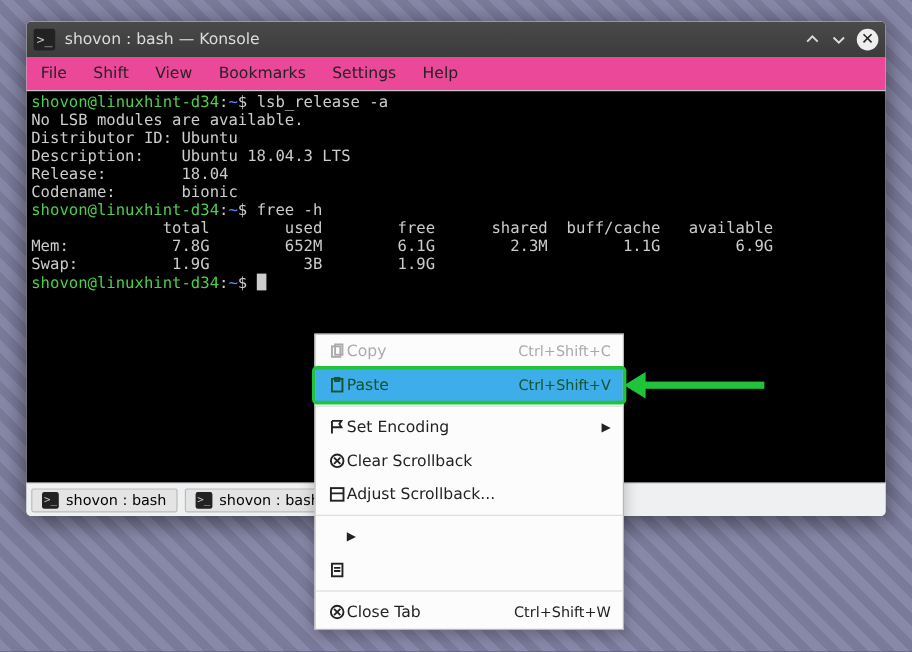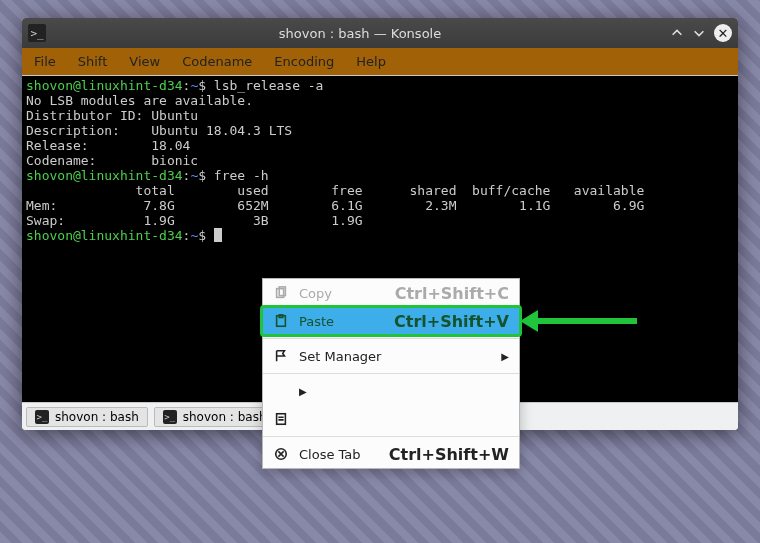--- a/index.html
+++ b/index.html
@@ -36,26 +36,26 @@
   padding: 0 6px;
 }
 .titlebar .ticon {
   width: 18px; height: 18px;
   background: #222;
   margin-right: 8px;
   display: flex; align-items: center; justify-content: center;
   font-family: monospace; color: #ccc; font-size: 11px;
   border-radius: 2px;
 }
-.titlebar .title { flex: 1; text-align: center; }
+.titlebar .title { flex: 1; text-align: left; }
 .titlebar .wbtn { width: 22px; height: 22px; display: flex; align-items: center; justify-content: center; color: #ddd; cursor: pointer; }
 .titlebar .closeb { background: #eee; color: #222; border-radius: 50%; width: 18px; height: 18px; margin-left: 4px; font-weight: bold; }
 .menubar {
   height: 28px;
-  background: #a16207;
+  background: #ec4899;
   display: flex;
   align-items: center;
   padding: 0 8px;
   gap: 14px;
   font-size: 13px;
   color: #222;
   border-bottom: 1px solid #c8c8c8;
 }
 .menubar span { cursor: pointer; padding: 2px 4px; }
 .terminal {
@@ -116,27 +116,26 @@
   border: 1px solid #b8b8b8;
   box-shadow: 0 4px 12px rgba(0,0,0,0.25);
   font-size: 13px;
   color: #222;
 }
 .ctxrow {
   display: flex;
   align-items: center;
   height: 28px;
   padding: 0 10px 0 10px;
-  gap: 10px;
   cursor: pointer;
 }
 .ctxrow.disabled { color: #aaa; cursor: default; }
 .ctxrow .micon { width: 16px; display: flex; justify-content: center; }
 .ctxrow .mlabel { flex: 1; }
-.ctxrow .mshort { color: inherit; font-size: 16px; font-weight: bold; }
+.ctxrow .mshort { color: inherit; font-size: 12px; }
 .ctxrow.highlight { background: #3daee9; color: #14532d; }
 .ctxrow .arrow { font-size: 10px; }
 .sep { height: 1px; background: #ddd; margin: 3px 0; }
 .highlight-box {
   position: absolute;
   left: 260px;
   top: 305px;
   width: 262px;
   height: 32px;
   border: 3px solid #1fc43a;
@@ -179,22 +178,22 @@
           <path d="M3 6 L8 11 L13 6"></path>
         </svg>
     </div>
     <div class="wbtn closeb">✕</div>
   </div>
 
   <div class="menubar">
     <span>File</span>
     <span>Shift</span>
     <span>View</span>
-    <span>Codename</span>
-    <span>Encoding</span>
+    <span>Bookmarks</span>
+    <span>Settings</span>
     <span>Help</span>
   </div>
 
   <div class="terminal"><span class="user">shovon@linuxhint-d34</span>:<span class="tilde">~</span><span class="dollar">$</span> <span>lsb_release -a</span>
 <span>No LSB modules are available.</span>
 <span>Distributor ID: Ubuntu</span>
 <span>Description:    Ubuntu 18.04.3 LTS</span>
 <span>Release:        18.04</span>
 <span>Codename:       bionic</span>
 <span class="user">shovon@linuxhint-d34</span>:<span class="tilde">~</span><span class="dollar">$</span> <span>free -h</span>
@@ -236,22 +235,40 @@
     <span class="mlabel">Paste</span>
     <span class="mshort">Ctrl+Shift+V</span>
   </div>
   <div class="sep"></div>
   <div class="ctxrow">
     <span class="micon">
         <svg class="icon" viewBox="0 0 16 16">
           <path d="M3 2v12M3 2h9l-2 3 2 3H3"></path>
         </svg>
       </span>
-    <span class="mlabel">Set Manager</span>
+    <span class="mlabel">Set Encoding</span>
     <span class="arrow">▶</span>
+  </div>
+  <div class="ctxrow">
+    <span class="micon">
+        <svg class="icon" viewBox="0 0 16 16">
+          <circle cx="8" cy="8" r="6"></circle>
+          <path d="M5 5l6 6M11 5l-6 6"></path>
+        </svg>
+      </span>
+    <span class="mlabel">Clear Scrollback</span>
+  </div>
+  <div class="ctxrow">
+    <span class="micon">
+        <svg class="icon" viewBox="0 0 16 16">
+          <rect x="2" y="2" width="12" height="12"></rect>
+          <path d="M2 7h12"></path>
+        </svg>
+      </span>
+    <span class="mlabel">Adjust Scrollback...</span>
   </div>
   <div class="sep"></div>
   <div class="ctxrow">
     <span class="micon"></span>
     <span class="arrow">▶</span>
   </div>
   <div class="ctxrow">
     <span class="micon">
         <svg class="icon" viewBox="0 0 16 16">
           <rect x="3" y="2" width="10" height="12"></rect>

